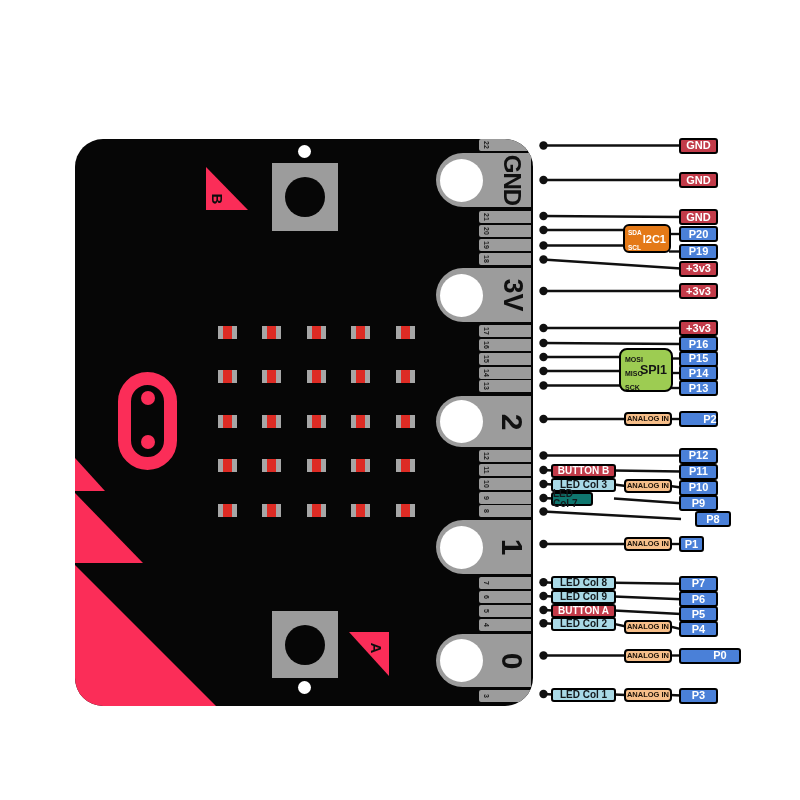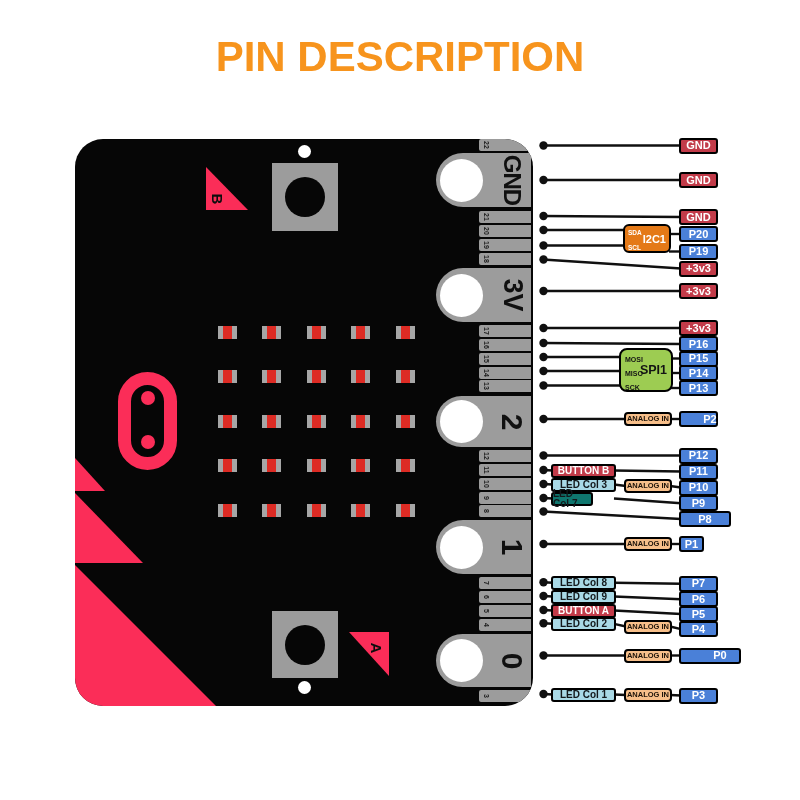--- a/index.html
+++ b/index.html
@@ -42,21 +42,20 @@
   .box{position:absolute;box-sizing:border-box;border:2px solid #000;border-radius:3px;
        display:flex;align-items:center;justify-content:center;font-weight:bold;line-height:1;}
   .group-label{position:absolute;top:50%;transform:translateY(-50%);font-weight:bold;line-height:1;}
   .group-sub{position:absolute;transform:translateY(-50%);font-weight:bold;line-height:1;}
   #wires{position:absolute;left:0;top:0;pointer-events:none;}
 </style>
 </head>
 <body>
 
 <div class="stage" style="--c-title: #F7941D; --c-board: #060606; --c-pink: #FB2D58; --c-gray: #9C9C9C;">
-  <div class="title">PIN DESCRIPTION</div>
 
   <div class="board" id="board">
     <div class="tri tri-b"></div>
     <div class="letter letter-b">B</div>
     <div class="btn btn-b">
       <div class="btn-dome"></div>
     </div>
     <div class="hole hole-top"></div>
 
     <div class="logo"></div>
@@ -299,21 +298,21 @@
       <div class="box" style="left: 624px; top: 412px; width: 48px; height: 14px; background: rgb(247, 191, 138); font-size: 7.5px; color: rgb(28, 18, 8); border-radius: 4px;">ANALOG IN</div>
       <div class="box" style="left: 679px; top: 411px; width: 39px; height: 16px; background: rgb(74, 128, 216); font-size: 11px; color: rgb(255, 255, 255); padding-left: 23px;">P2</div>
       <div class="box" style="left: 679px; top: 447.5px; width: 39px; height: 16px; background: rgb(74, 128, 216); font-size: 11px; color: rgb(255, 255, 255);">P12</div>
       <div class="box" style="left: 551px; top: 463.5px; width: 65px; height: 14px; background: rgb(194, 59, 73); font-size: 10px; color: rgb(255, 255, 255);">BUTTON B</div>
       <div class="box" style="left: 679px; top: 463.5px; width: 39px; height: 16px; background: rgb(74, 128, 216); font-size: 11px; color: rgb(255, 255, 255);">P11</div>
       <div class="box" style="left: 551px; top: 477.5px; width: 65px; height: 14px; background: rgb(169, 217, 230); font-size: 10px; color: rgb(19, 24, 27);">LED Col 3</div>
       <div class="box" style="left: 624px; top: 479px; width: 48px; height: 14px; background: rgb(247, 191, 138); font-size: 7.5px; color: rgb(28, 18, 8); border-radius: 4px;">ANALOG IN</div>
       <div class="box" style="left: 679px; top: 479.5px; width: 39px; height: 16px; background: rgb(74, 128, 216); font-size: 11px; color: rgb(255, 255, 255);">P10</div>
       <div class="box" style="left: 551px; top: 491.5px; width: 42px; height: 14px; background: #0f766e; font-size: 10px; color: rgb(19, 24, 27);">LED Col 7</div>
       <div class="box" style="left: 679px; top: 495.3px; width: 39px; height: 16px; background: rgb(74, 128, 216); font-size: 11px; color: rgb(255, 255, 255);">P9</div>
-      <div class="box" style="left: 679px; top: 511px; width: 52px; height: 16px; background: rgb(74, 128, 216); font-size: 11px; color: rgb(255, 255, 255);">P8</div>
+      <div class="box" style="left: 695px; top: 511px; width: 36px; height: 16px; background: rgb(74, 128, 216); font-size: 11px; color: rgb(255, 255, 255);">P8</div>
       <div class="box" style="left: 624px; top: 537px; width: 48px; height: 14px; background: rgb(247, 191, 138); font-size: 7.5px; color: rgb(28, 18, 8); border-radius: 4px;">ANALOG IN</div>
       <div class="box" style="left: 679px; top: 536px; width: 25px; height: 16px; background: rgb(74, 128, 216); font-size: 11px; color: rgb(255, 255, 255);">P1</div>
       <div class="box" style="left: 551px; top: 575.8px; width: 65px; height: 14px; background: rgb(169, 217, 230); font-size: 10px; color: rgb(19, 24, 27);">LED Col 8</div>
       <div class="box" style="left: 679px; top: 575.7px; width: 39px; height: 16px; background: rgb(74, 128, 216); font-size: 11px; color: rgb(255, 255, 255);">P7</div>
       <div class="box" style="left: 551px; top: 589.5px; width: 65px; height: 14px; background: rgb(169, 217, 230); font-size: 10px; color: rgb(19, 24, 27);">LED Col 9</div>
       <div class="box" style="left: 679px; top: 591.2px; width: 39px; height: 16px; background: rgb(74, 128, 216); font-size: 11px; color: rgb(255, 255, 255);">P6</div>
       <div class="box" style="left: 551px; top: 603.5px; width: 65px; height: 14px; background: rgb(194, 59, 73); font-size: 10px; color: rgb(255, 255, 255); text-align: right;">BUTTON A</div>
       <div class="box" style="left: 679px; top: 606px; width: 39px; height: 16px; background: rgb(74, 128, 216); font-size: 11px; color: rgb(255, 255, 255); text-align: right;">P5</div>
       <div class="box" style="left: 551px; top: 616.8px; width: 65px; height: 14px; background: rgb(169, 217, 230); font-size: 10px; color: rgb(19, 24, 27);">LED Col 2</div>
       <div class="box" style="left: 624px; top: 619.5px; width: 48px; height: 14px; background: rgb(247, 191, 138); font-size: 7.5px; color: rgb(28, 18, 8); border-radius: 4px;">ANALOG IN</div>

